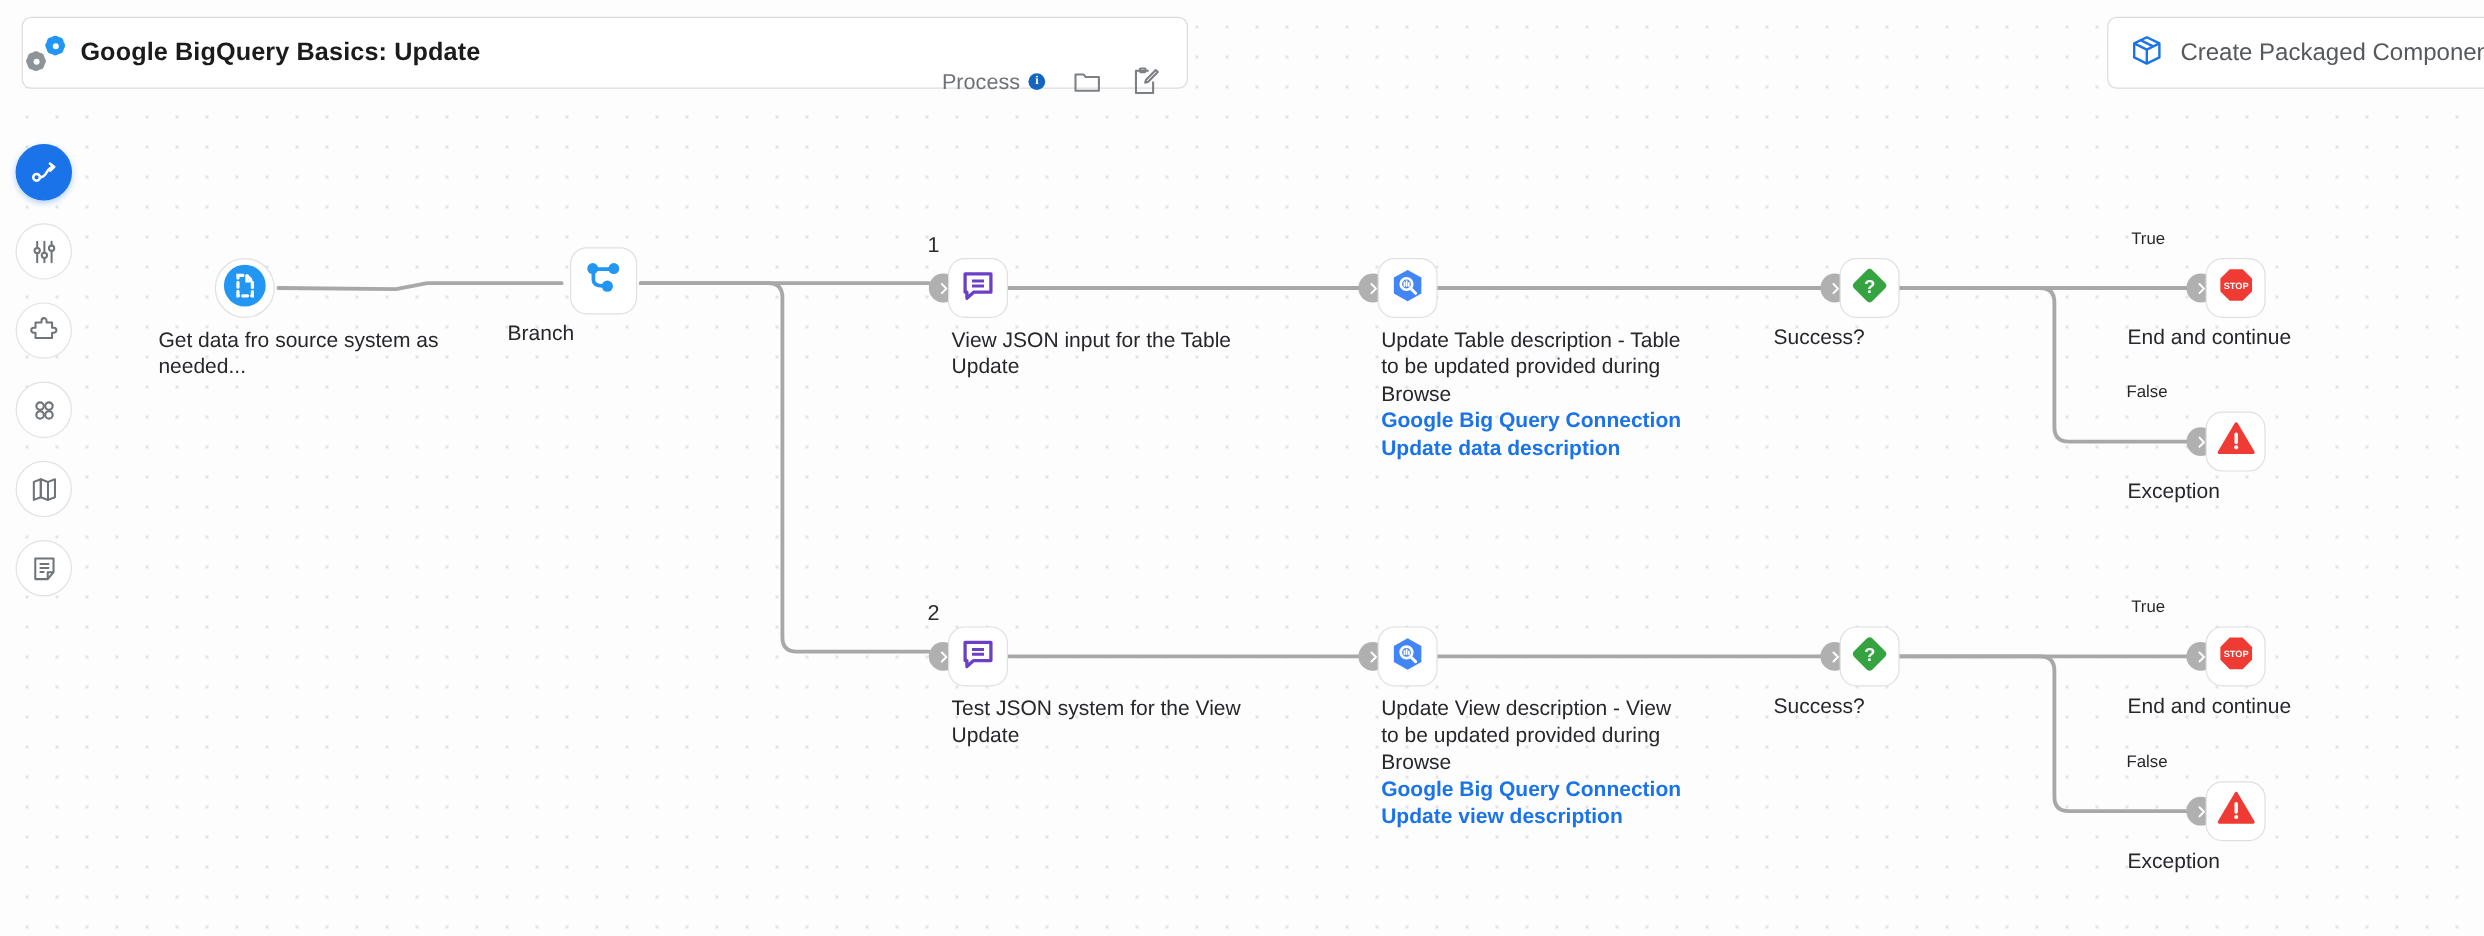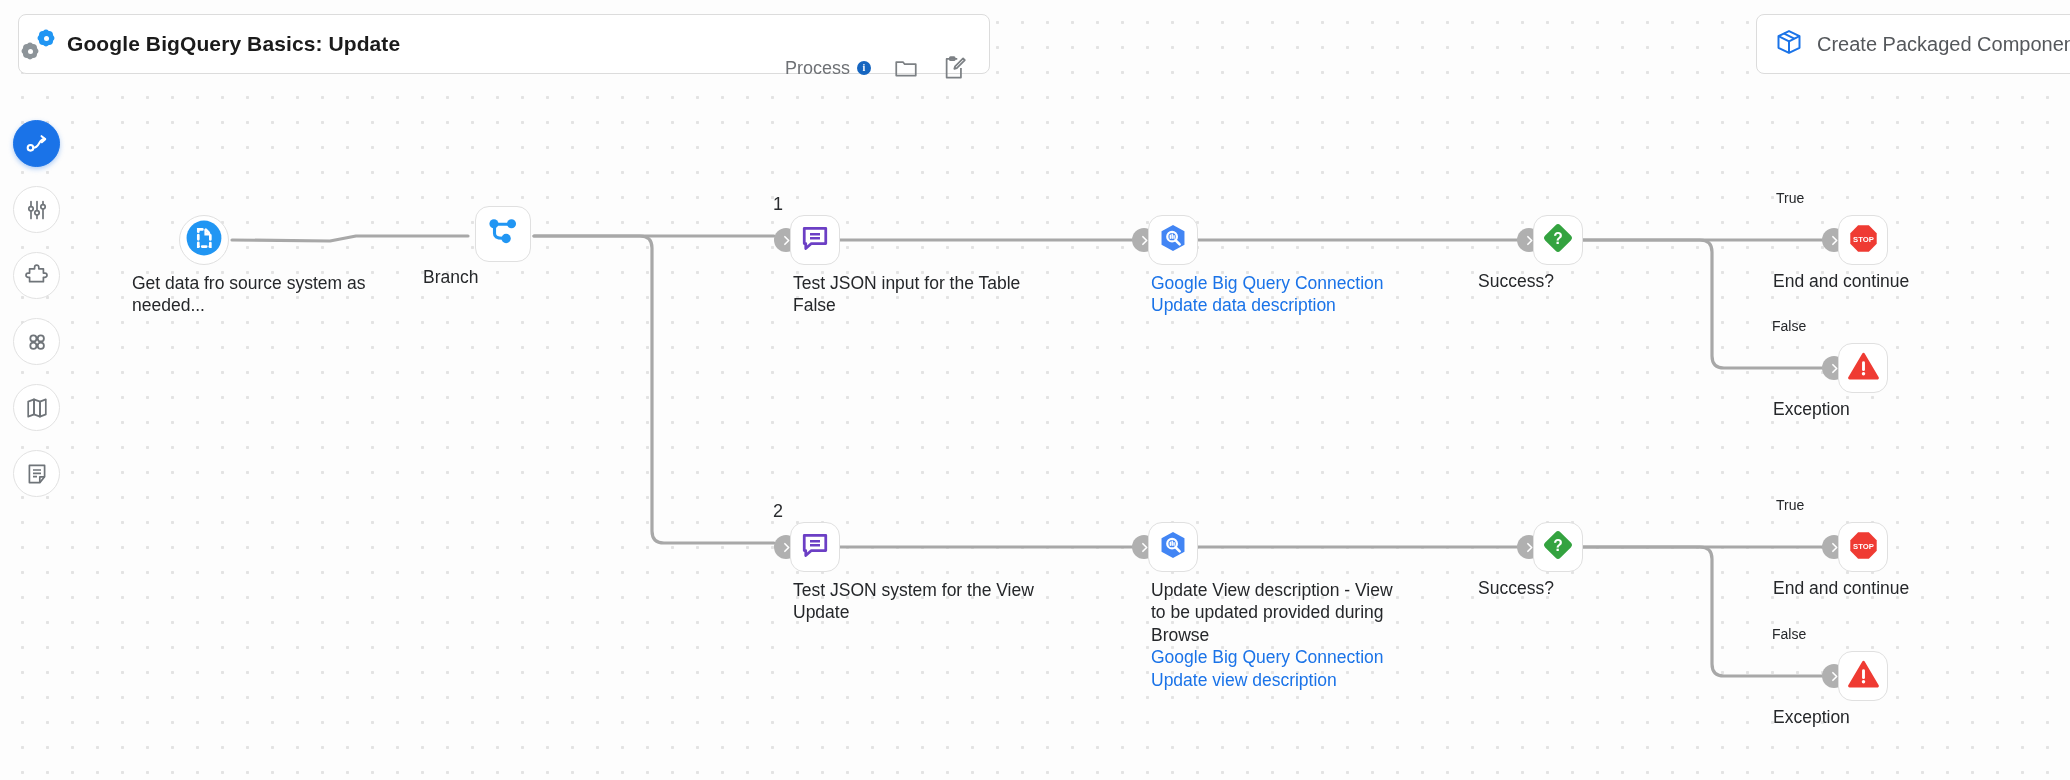--- a/index.html
+++ b/index.html
@@ -192,21 +192,21 @@
     font-size: 17.5px;
     line-height: 1.28;
     color: #25272a;
     word-wrap: break-word;
   }
   .node-label.center {
     left: -80px;
     width: 160px;
     text-align: left;
   }
-  .node-sub { color: #1a73e8; display: block; }
+  .node-sub { color: #1a73e8; display: block; font-weight: bold; }
 
   .port {
     position: absolute;
     left: -41px;
     top: -12px;
     width: 24px;
     height: 24px;
     border-radius: 50%;
     background: #b0b0b0;
     display: flex;
@@ -400,40 +400,41 @@
       </div>
       <div class="branch-index">1</div>
       <div class="node-box">
         <span>
           <svg width="30" height="30" viewBox="0 0 24 24" fill="none" stroke="#6c3fc5" stroke-width="2.2" stroke-linejoin="round">
             <path d="M3.4 4.2h17.2v12.2H9.1L4.6 20.4v-4H3.4z"></path>
             <path d="M8 9h8M8 12.2h8" stroke-width="2"></path>
           </svg>
         </span>
       </div>
-      <div class="node-label">Test JSON input for the Table False</div>
+      <div class="node-label">View JSON input for the Table Update</div>
     </div>
 
     <div class="node" style="left:1173px; top:240px;">
       <div class="port">
         <svg width="13" height="13" viewBox="0 0 24 24" fill="none" stroke="#fff" stroke-width="3" stroke-linecap="round" stroke-linejoin="round">
             <path d="M9 5l7 7-7 7"></path>
           </svg>
       </div>
       <div class="node-box">
         <span>
           <svg width="32" height="32" viewBox="0 0 24 24">
             <path d="M12 2.2 20.6 7v10L12 21.8 3.4 17V7z" fill="#4285f4"></path>
             <circle cx="11.3" cy="11" r="3.6" fill="none" stroke="#ffffff" stroke-width="1.7"></circle>
             <path d="M13.9 13.7 17 16.8" stroke="#ffffff" stroke-width="1.9" stroke-linecap="round"></path>
             <path d="M10 10v2.2M11.4 9.2v3M12.8 10.3v1.9" stroke="#ffffff" stroke-width="1.1" stroke-linecap="round"></path>
           </svg>
         </span>
       </div>
       <div class="node-label">
+        <span>Update Table description - Table to be updated provided during Browse</span>
         <span class="node-sub">Google Big Query Connection</span>
         <span class="node-sub">Update data description</span>
       </div>
     </div>
 
     <div class="node" style="left:1558px; top:240px;">
       <div class="port">
         <svg width="13" height="13" viewBox="0 0 24 24" fill="none" stroke="#fff" stroke-width="3" stroke-linecap="round" stroke-linejoin="round">
             <path d="M9 5l7 7-7 7"></path>
           </svg>

